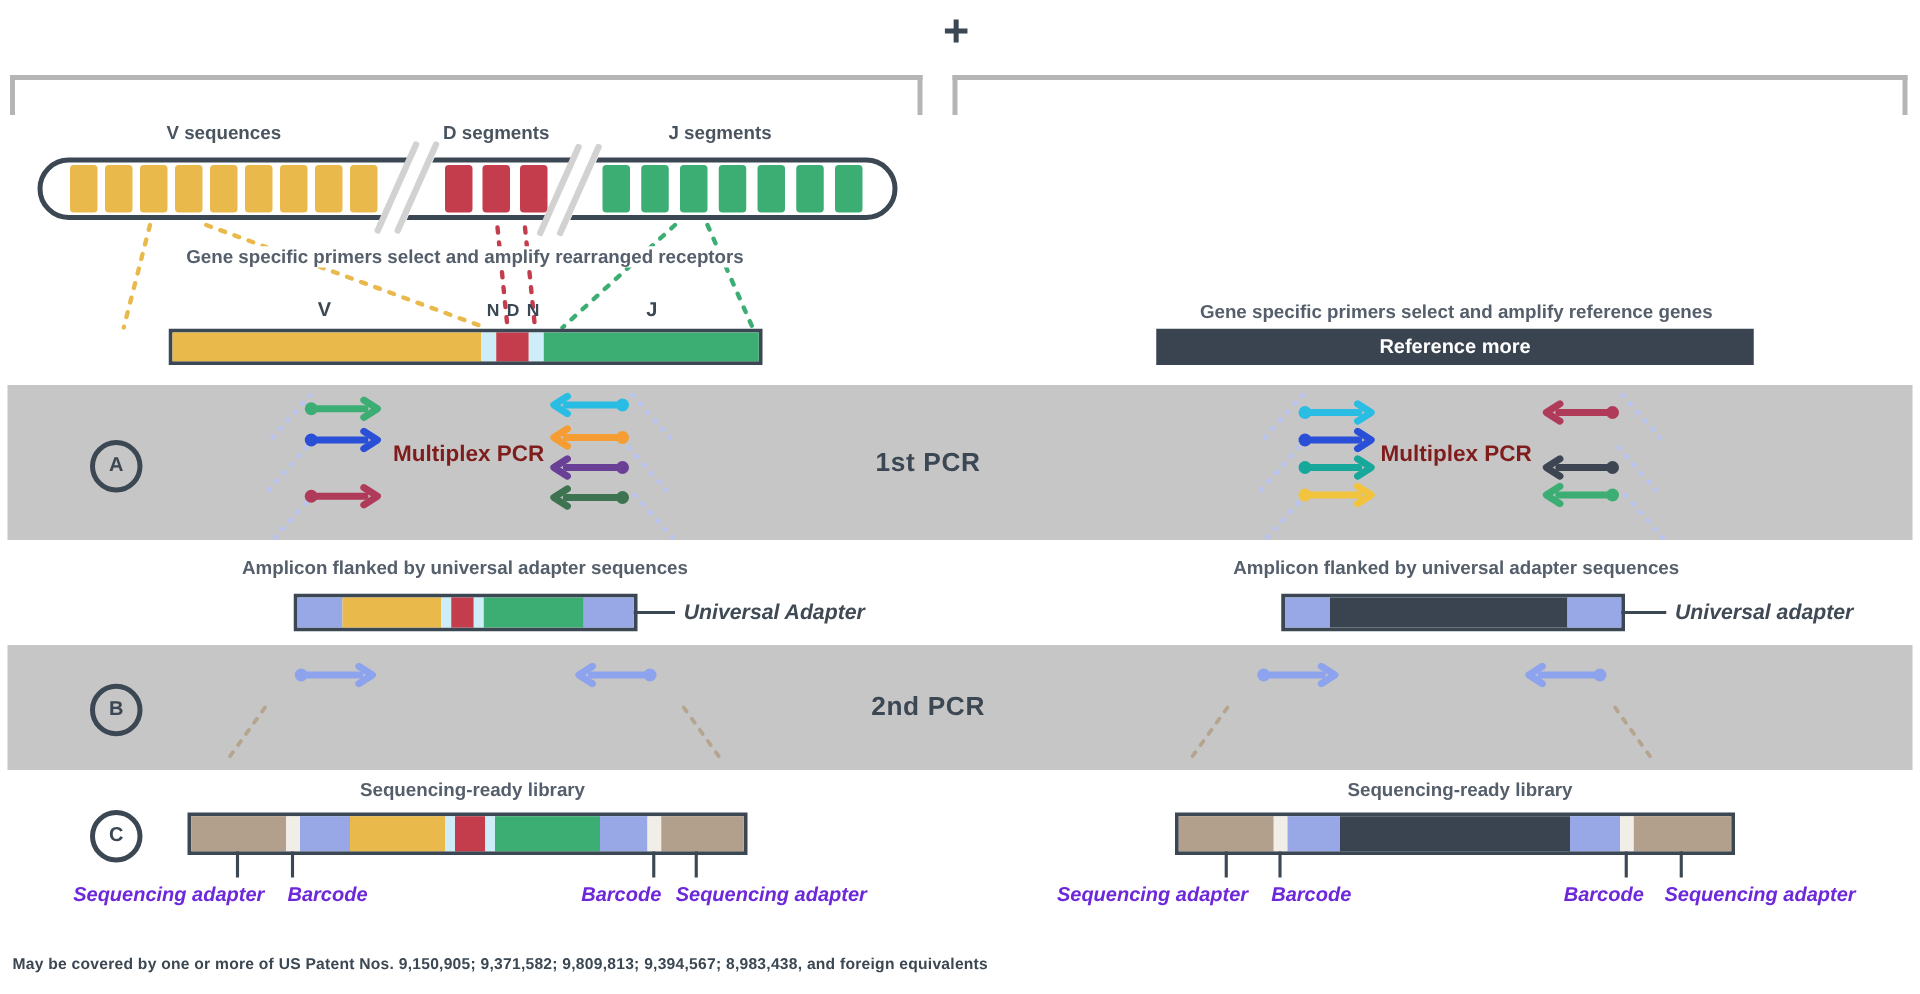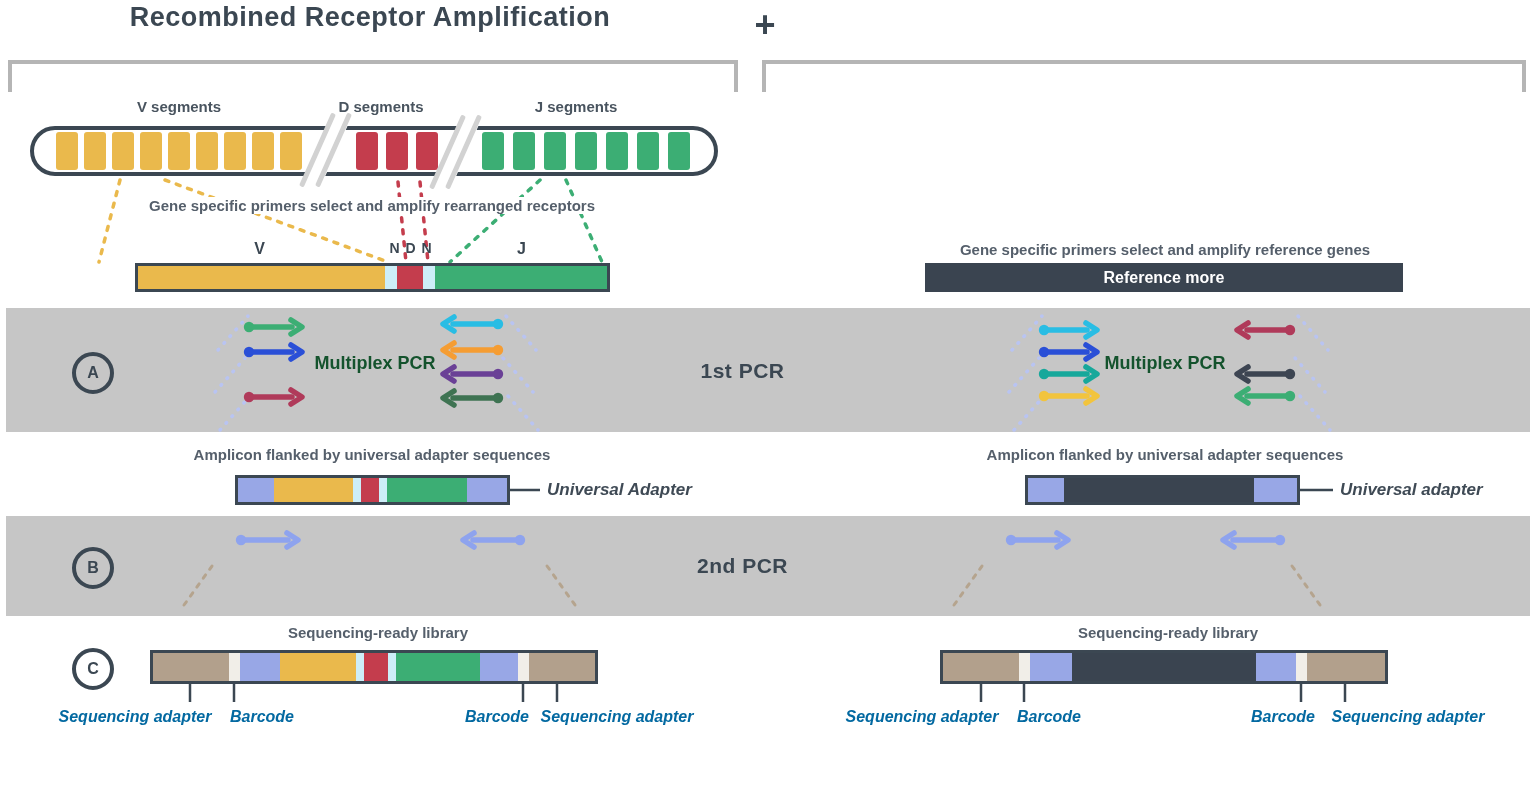--- a/index.html
+++ b/index.html
@@ -7,57 +7,56 @@
           font-family:"Liberation Sans",sans-serif;}
   .abs{position:absolute;}
   .ctr{display:flex;align-items:center;justify-content:center;text-align:center;}
   .title{font-size:27px;font-weight:bold;color:#3b4752;letter-spacing:.5px;}
   .plus{font-size:36px;font-weight:bold;color:#3b4752;}
   .bracket{border-top:4px solid #b5b5b5;border-left:4px solid #b5b5b5;border-right:4px solid #b5b5b5;height:28px;}
   .seg-label{font-size:15px;font-weight:bold;color:#49545f;}
   .caption{font-size:15px;font-weight:bold;color:#555f6b;background:#fff;padding:0 6px;}
   .bar-label{font-size:16px;font-weight:bold;color:#3b4752;letter-spacing:1px;}
   .pcr-big{font-size:21px;font-weight:bold;color:#3b4752;letter-spacing:.5px;}
-  .mpx{font-size:18px;font-weight:bold;color:#14532d;}
+  .mpx{font-size:18px;font-weight:bold;color:#7f1d1d;}
   .badge{width:34px;height:34px;border:4px solid #3b4752;border-radius:50%;
          font-size:16px;font-weight:bold;color:#3b4752;background:transparent;}
   .capsule{border:4px solid #3b4752;border-radius:26px;background:#fff;}
   .seg-row{display:flex;}
   .chrom-seg{width:22px;height:38px;border-radius:3px;flex:0 0 auto;}
   .gene-bar{border:3px solid #3b4752;display:flex;box-sizing:border-box;}
   .gene-bar>div{height:100%;}
   .slash{width:5px;height:80px;background:#d2d2d2;border-radius:2px;transform:rotate(24deg);}
   .slash-gap{width:18px;height:80px;background:#fff;transform:rotate(24deg);}
-  .italic-label{font-size:16px;font-style:italic;font-weight:bold;color:#0369a1;}
+  .italic-label{font-size:16px;font-style:italic;font-weight:bold;color:#6d28d9;}
   .adapter-callout{font-size:17px;font-style:italic;font-weight:bold;color:#3f4a55;}
   .ref-text{color:#fff;font-size:16px;font-weight:bold;}
   .footer-text{font-size:12.5px;font-weight:bold;color:#3b4752;letter-spacing:.2px;}
   .dsh{fill:none;stroke-linecap:round;}
   .d-y{stroke:#eab94c;stroke-width:3.5;stroke-dasharray:4 8;}
   .d-r{stroke:#c43d4d;stroke-width:3.5;stroke-dasharray:4 8;}
   .d-g{stroke:#3cae74;stroke-width:3.5;stroke-dasharray:4 8;}
   .d-p{stroke:#b9c4f2;stroke-width:3.5;stroke-dasharray:1 8;}
   .d-t{stroke:#b5a48e;stroke-width:3;stroke-dasharray:4 7;}
   .call-line{stroke:#3b4752;stroke-width:2.5;}
   .call-dot{fill:#3b4752;}
   svg.overlay{position:absolute;left:0;top:0;pointer-events:none;}
 </style>
 </head>
 <body>
 
 <div id="canvas">
 
-  <div class="abs ctr title" style="left:0;top:8;width:740px;height:34px">Recombined Receptor Amplification</div>
   <div class="abs ctr plus" style="left:735px;top:5px;width:60px;height:40px">+</div>
 
   <div class="abs bracket" style="left:8px;top:60px;width:722px"></div>
   <div class="abs bracket" style="left:762px;top:60px;width:756px"></div>
 
-  <div class="abs ctr seg-label" style="left:99px;top:98px;width:160px">V segments</div>
-  <div class="abs ctr seg-label" style="left:301px;top:98px;width:160px">D segments</div>
+  <div class="abs ctr seg-label" style="left:99px;top:98px;width:160px">V sequences</div>
+  <div class="abs ctr seg-label" style="left:317px;top:98px;width:160px">D segments</div>
   <div class="abs ctr seg-label" style="left:496px;top:98px;width:160px">J segments</div>
 
   <div class="abs capsule" style="left:30px;top:126px;width:680px;height:42px"></div>
   <div class="abs seg-row" style="left:56px;top:132px;gap:6px">
       <div class="chrom-seg" style="background: rgb(234, 185, 76);"></div>
       <div class="chrom-seg" style="background: rgb(234, 185, 76);"></div>
       <div class="chrom-seg" style="background: rgb(234, 185, 76);"></div>
       <div class="chrom-seg" style="background: rgb(234, 185, 76);"></div>
       <div class="chrom-seg" style="background: rgb(234, 185, 76);"></div>
       <div class="chrom-seg" style="background: rgb(234, 185, 76);"></div>
@@ -327,14 +326,15 @@
   <div class="abs ctr italic-label" style="left:35px;top:708px;width:200px">Sequencing adapter</div>
   <div class="abs ctr italic-label" style="left:212px;top:708px;width:100px">Barcode</div>
   <div class="abs ctr italic-label" style="left:447px;top:708px;width:100px">Barcode</div>
   <div class="abs ctr italic-label" style="left:517px;top:708px;width:200px">Sequencing adapter</div>
 
   <div class="abs ctr italic-label" style="left:822px;top:708px;width:200px">Sequencing adapter</div>
   <div class="abs ctr italic-label" style="left:999px;top:708px;width:100px">Barcode</div>
   <div class="abs ctr italic-label" style="left:1233px;top:708px;width:100px">Barcode</div>
   <div class="abs ctr italic-label" style="left:1308px;top:708px;width:200px">Sequencing adapter</div>
 
+  <div class="abs footer-text" style="left:10px;top:764px">May be covered by one or more of US Patent Nos. 9,150,905; 9,371,582; 9,809,813; 9,394,567; 8,983,438, and foreign equivalents</div>
 
 </div>
 
 </body></html>

